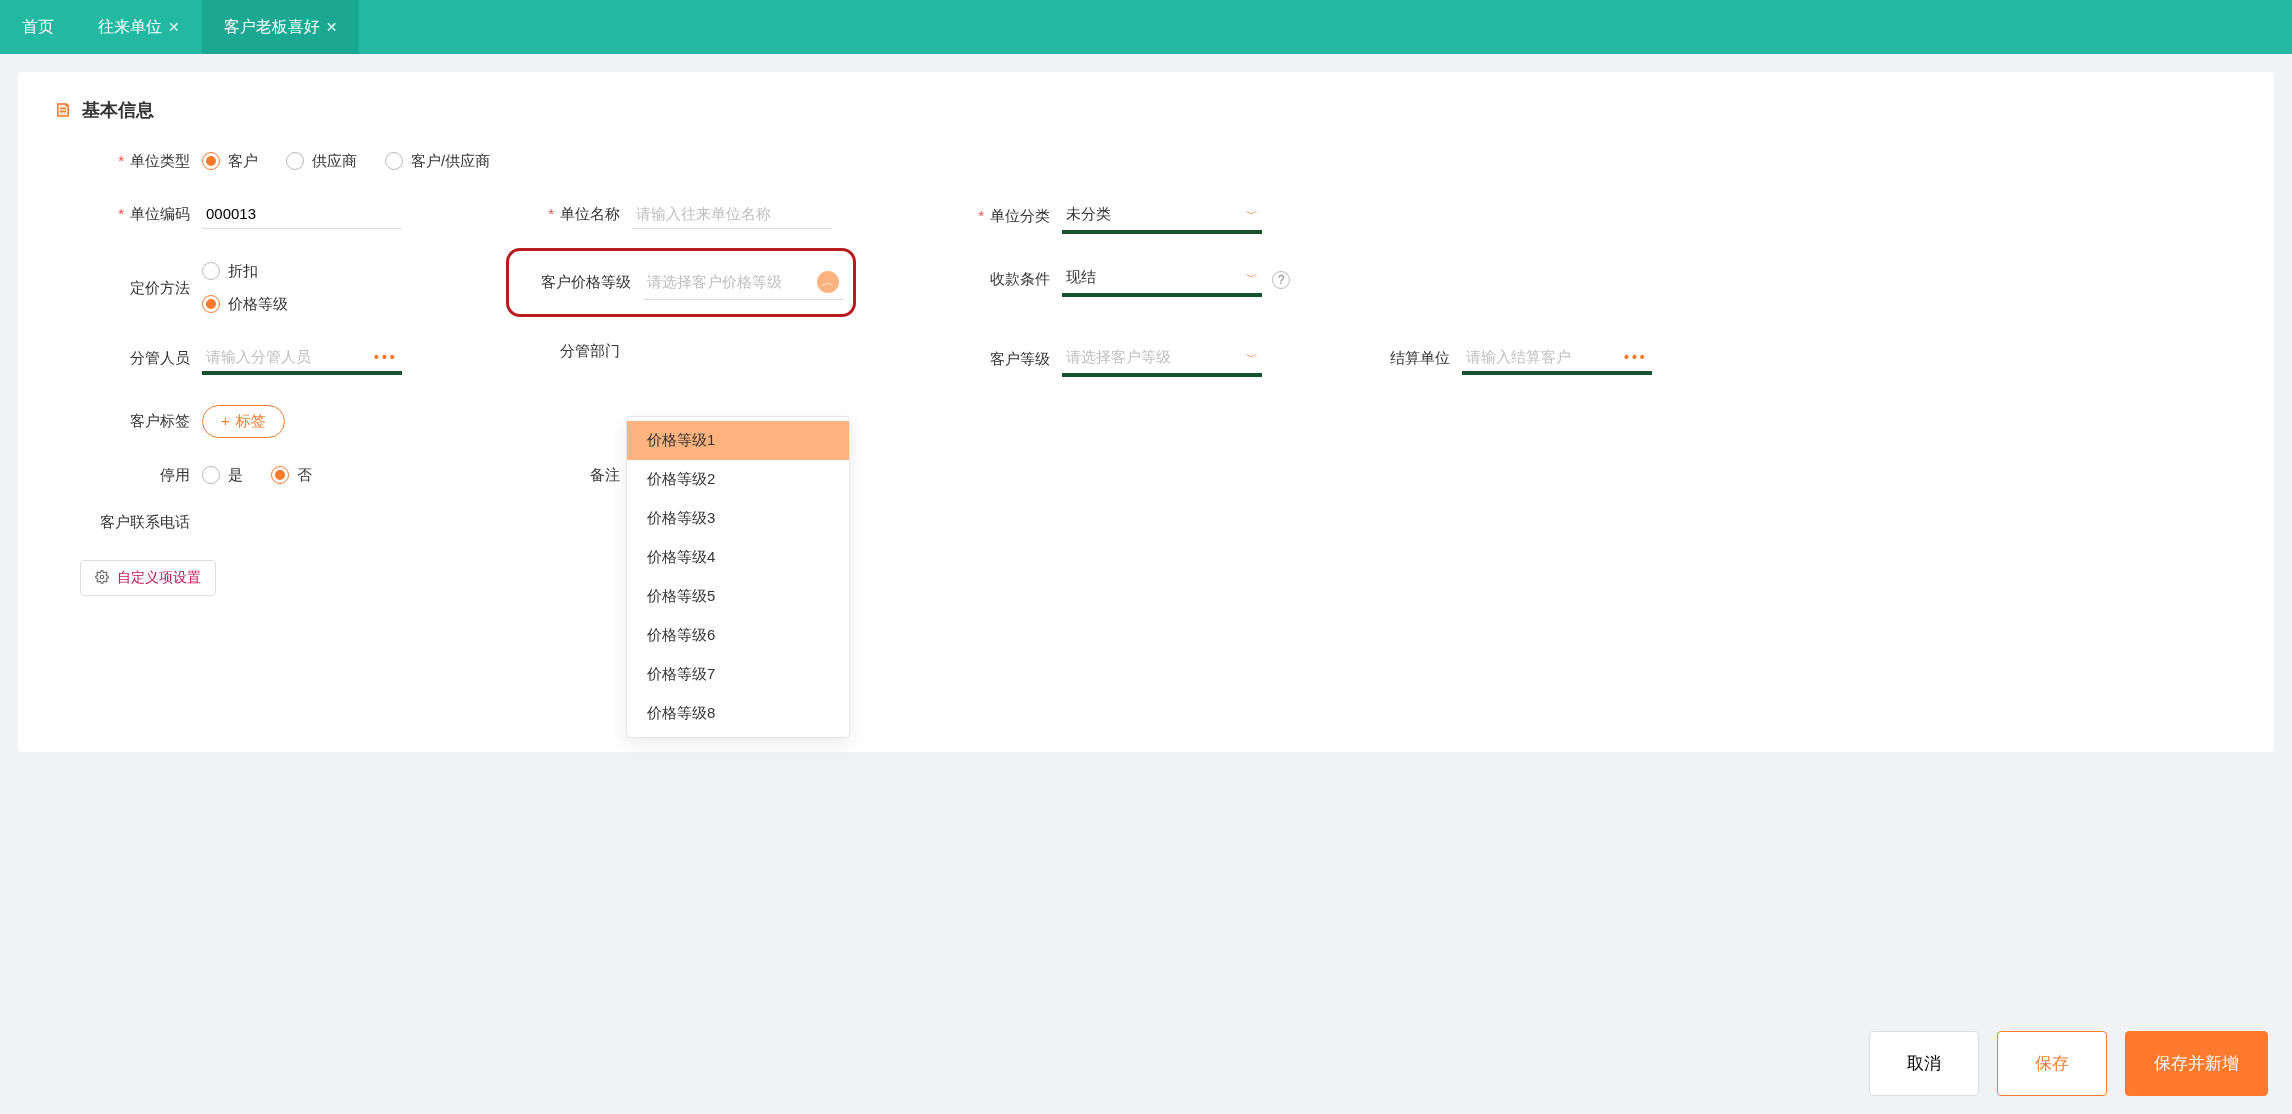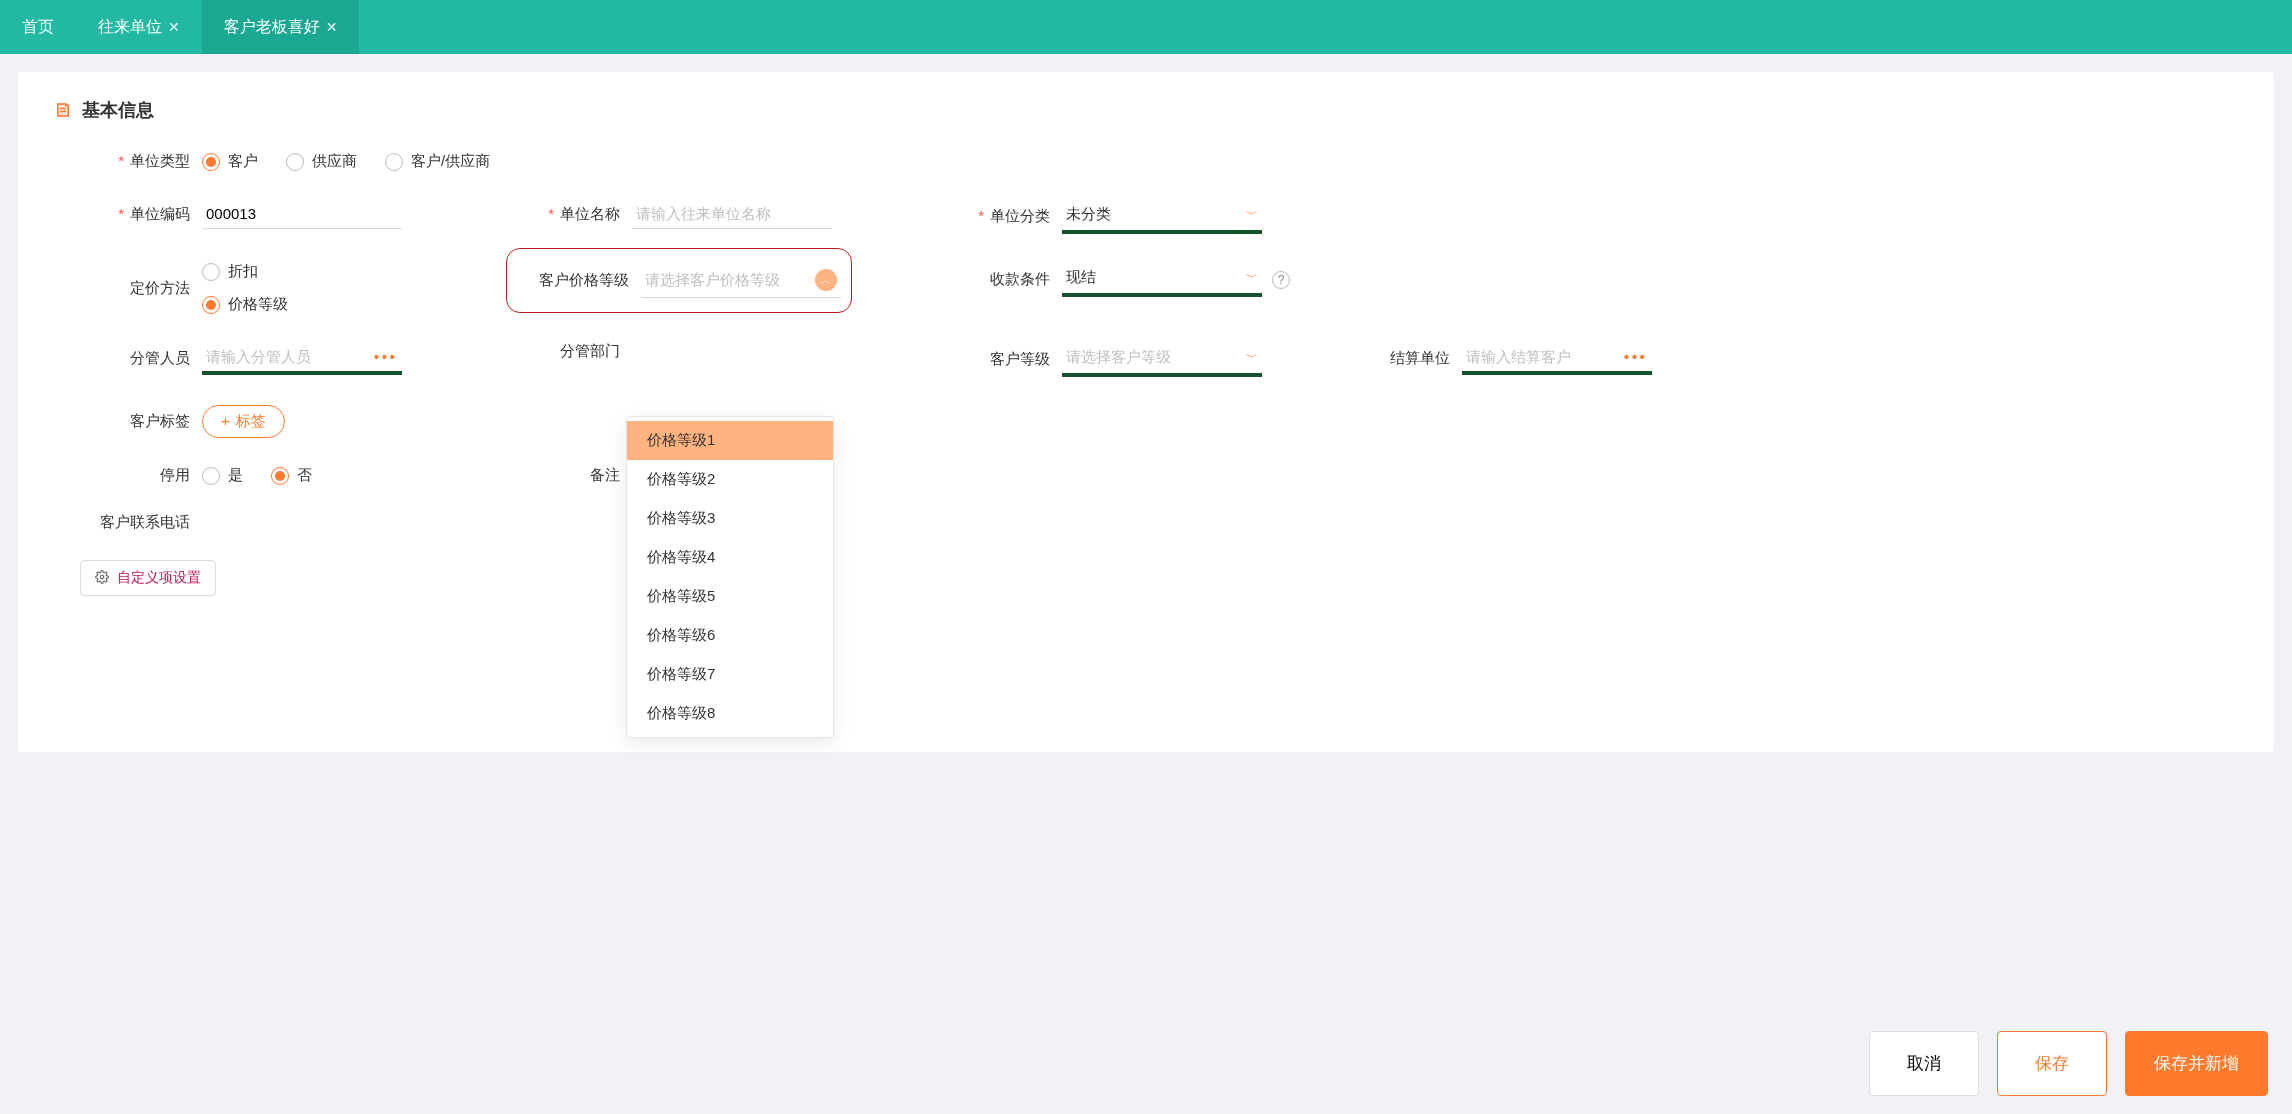--- a/index.html
+++ b/index.html
@@ -107,21 +107,21 @@
       display: inline-flex;
       align-items: center; justify-content: center;
       font-size: 12px; color: #888;
       margin-left: 10px;
     }
     
     
     .radio-group { display: flex; gap: 28px; align-items: center; }
     .radio-vert { flex-direction: column; align-items: flex-start; gap: 14px; }
     .radio {
-      display: inline-flex; align-items: center; gap: 8px;
+      display: inline-flex; align-items: flex-start; gap: 8px;
       font-size: 15px; cursor: pointer;
     }
     .radio-dot {
       width: 18px; height: 18px;
       border: 1.5px solid #bbb;
       border-radius: 50%;
       position: relative;
       display: inline-block;
     }
     .radio.checked .radio-dot {
@@ -145,36 +145,36 @@
       padding: 6px 18px;
       font-size: 15px;
       cursor: pointer;
       background: #fff;
       display: inline-flex;
       gap: 6px;
     }
     
     
     .highlight-box {
-      border: 1px solid #b91c1c;
+      border: 3px solid #b91c1c;
       border-radius: 14px;
       padding: 14px 10px 14px 4px;
       display: flex;
       align-items: center;
       margin: -14px -10px -14px -4px;
     }
     .highlight-box .label { width: 118px; }
     .highlight-box .select-wrap { border-bottom: 1px solid #d9d9d9; width: 200px; }
     
     
     .dropdown {
       position: absolute;
       top: 344px;
       left: 608px;
-      width: 208px;
+      width: 224px;
       background: #fff;
       border: 1px solid #e5e5e5;
       border-radius: 4px;
       box-shadow: 0 6px 20px rgba(0,0,0,0.08);
       z-index: 20;
       padding: 4px 0;
       max-height: 350px;
       overflow-y: auto;
     }
     .dropdown-item {

